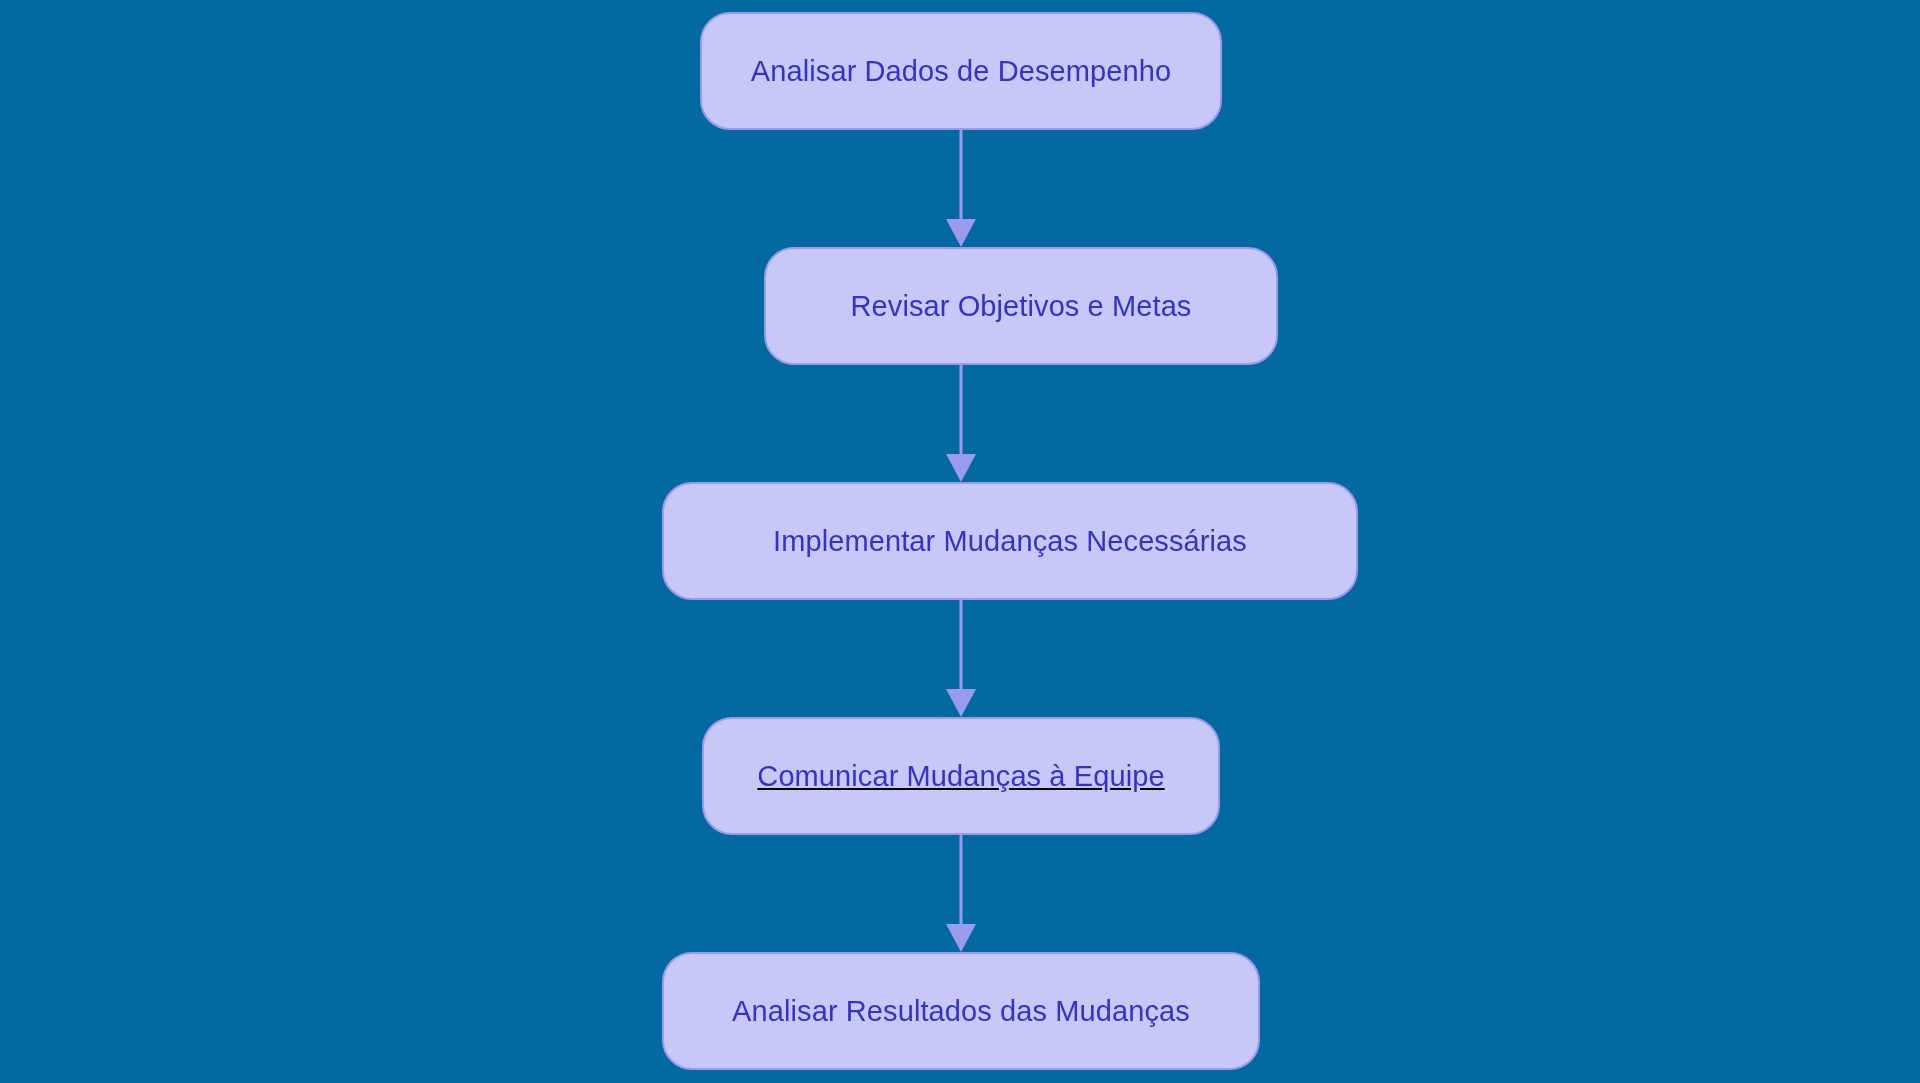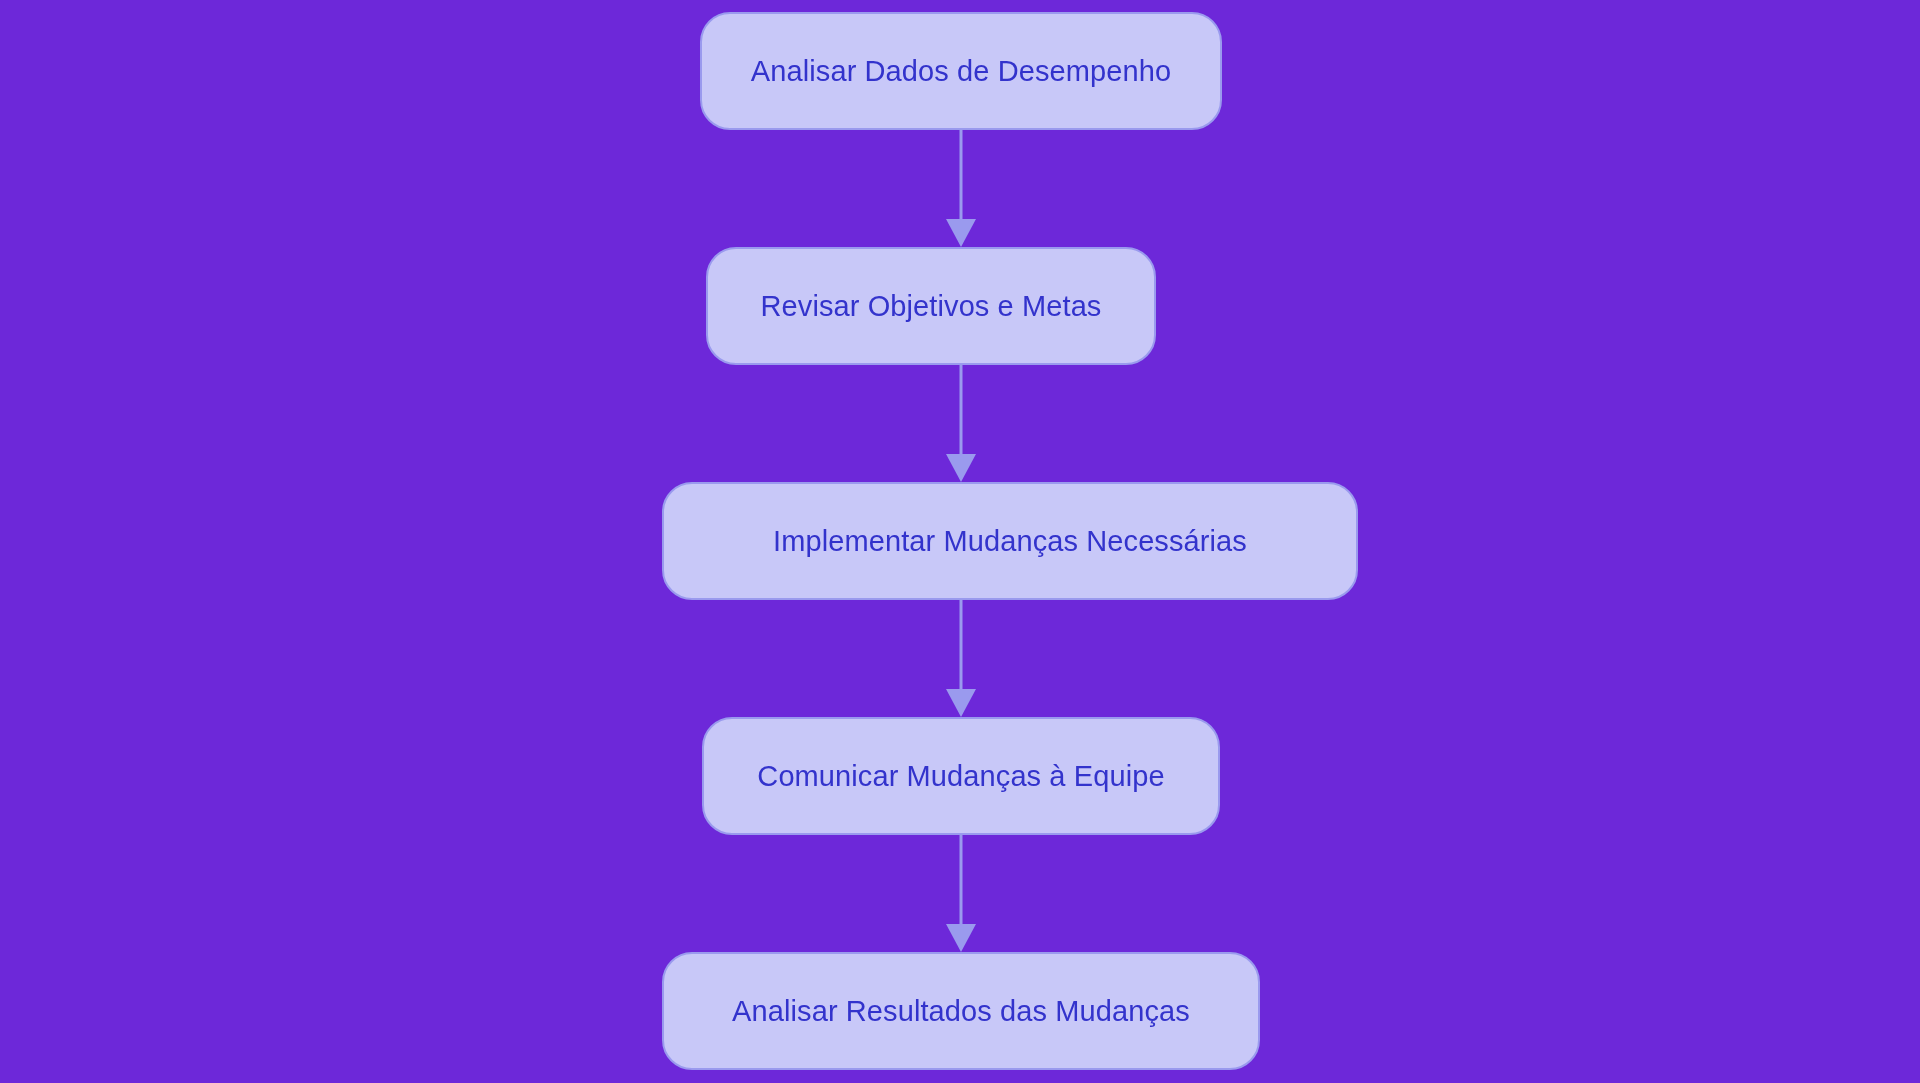--- a/index.html
+++ b/index.html
@@ -12,21 +12,21 @@
     width: 1920px;
     height: 1083px;
     overflow: hidden;
     font-family: "Liberation Sans", "DejaVu Sans", sans-serif;
   }
 
   #flowchart-canvas {
     position: relative;
     width: 1920px;
     height: 1083px;
-    background: #6d28d9;
+    background: #0369a1;
   }
 
   
   .flow-node {
     position: absolute;
     box-sizing: border-box;
     height: 118px;
     background: #c8c8f8;
     border: 2px solid #9a9aee;
     border-radius: 30px;
@@ -41,23 +41,23 @@
     font-weight: 400;
     color: #3333cc;
     letter-spacing: 0.1px;
     white-space: nowrap;
     line-height: 1;
     user-select: none;
   }
 
   
   #node-0 { left: 700px;  top: 12px;   width: 522px; }
-  #node-1 { left: 706px;  top: 247px;  width: 450px; }
+  #node-1 { left: 764px;  top: 247px;  width: 514px; }
   #node-2 { left: 662px;  top: 482px;  width: 696px; }
-  #node-3 { left: 702px;  top: 717px;  width: 518px; }
+  #node-3 { left: 702px;  top: 717px;  width: 518px; text-decoration: underline; }
   #node-4 { left: 662px;  top: 952px;  width: 598px; }
 
   
   #flow-edges {
     position: absolute;
     left: 0;
     top: 0;
     width: 1920px;
     height: 1083px;
     z-index: 1;

